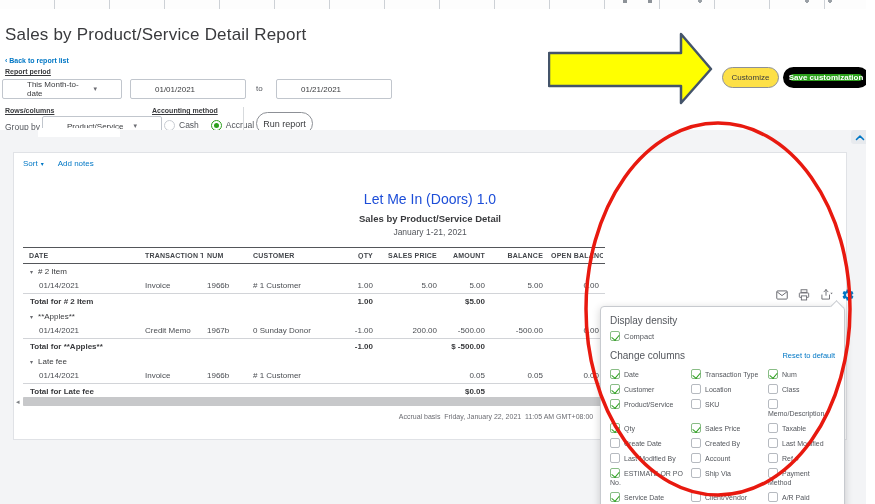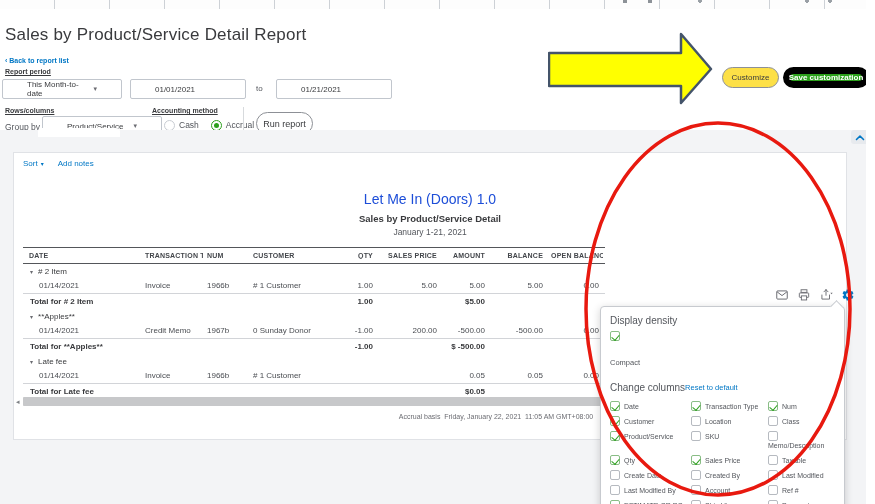--- a/index.html
+++ b/index.html
@@ -76,22 +76,22 @@
   .report-footer{position:absolute;left:292px;top:260px;width:380px;text-align:center;font-size:7px;color:#6b6c72;white-space:pre;}
 
   
   .panel-icons{position:absolute;left:775px;top:158px;display:flex;gap:8px;align-items:center;z-index:4;}
   .picon{width:14px;height:14px;cursor:pointer;}
   .panel-caret{position:absolute;left:832px;top:172px;width:8px;height:8px;background:#fff;
     border-left:1px solid #c7cacf;border-top:1px solid #c7cacf;transform:rotate(45deg);z-index:7;}
   .panel{position:absolute;left:600px;top:176px;width:245px;height:306px;background:#fff;border:1px solid #c7cacf;
     border-radius:4px;box-shadow:0 2px 8px rgba(0,0,0,.18);box-sizing:border-box;z-index:6;padding:8px 9px 0 9px;overflow:hidden;}
   .pnl-sec{font-size:10px;color:#53565c;}
-  .compact-row{margin-top:5px;display:flex;gap:17px;font-size:7.5px;color:#53565c;flex-direction:column;}
-  .change-row{margin-top:15px;display:flex;align-items:center;}
+  .compact-row{margin-top:5px;display:flex;align-items:center;gap:0;font-size:7.5px;color:#53565c;}
+  .change-row{margin-top:9px;display:flex;justify-content:space-between;align-items:center;}
   .reset-link{font-size:7.5px;color:#0077c5;cursor:pointer;}
   .cols-grid{margin-top:8px;display:grid;grid-template-columns:78px 74px 66px;column-gap:3px;row-gap:5px;}
   .col-item{font-size:7px;line-height:9px;color:#53565c;}
   .cb{display:inline-block;width:10px;height:10px;border:1px solid #b6bac0;border-radius:2px;background:#fff;
     vertical-align:-2px;margin-right:4px;position:relative;box-sizing:border-box;}
   .cb.on{border-color:#89bd86;}
   .cb.on::after{content:"";position:absolute;left:2px;top:0.5px;width:3.5px;height:6px;
     border-right:1.4px solid #2ca01c;border-bottom:1.4px solid #2ca01c;transform:rotate(40deg);}
 
   

